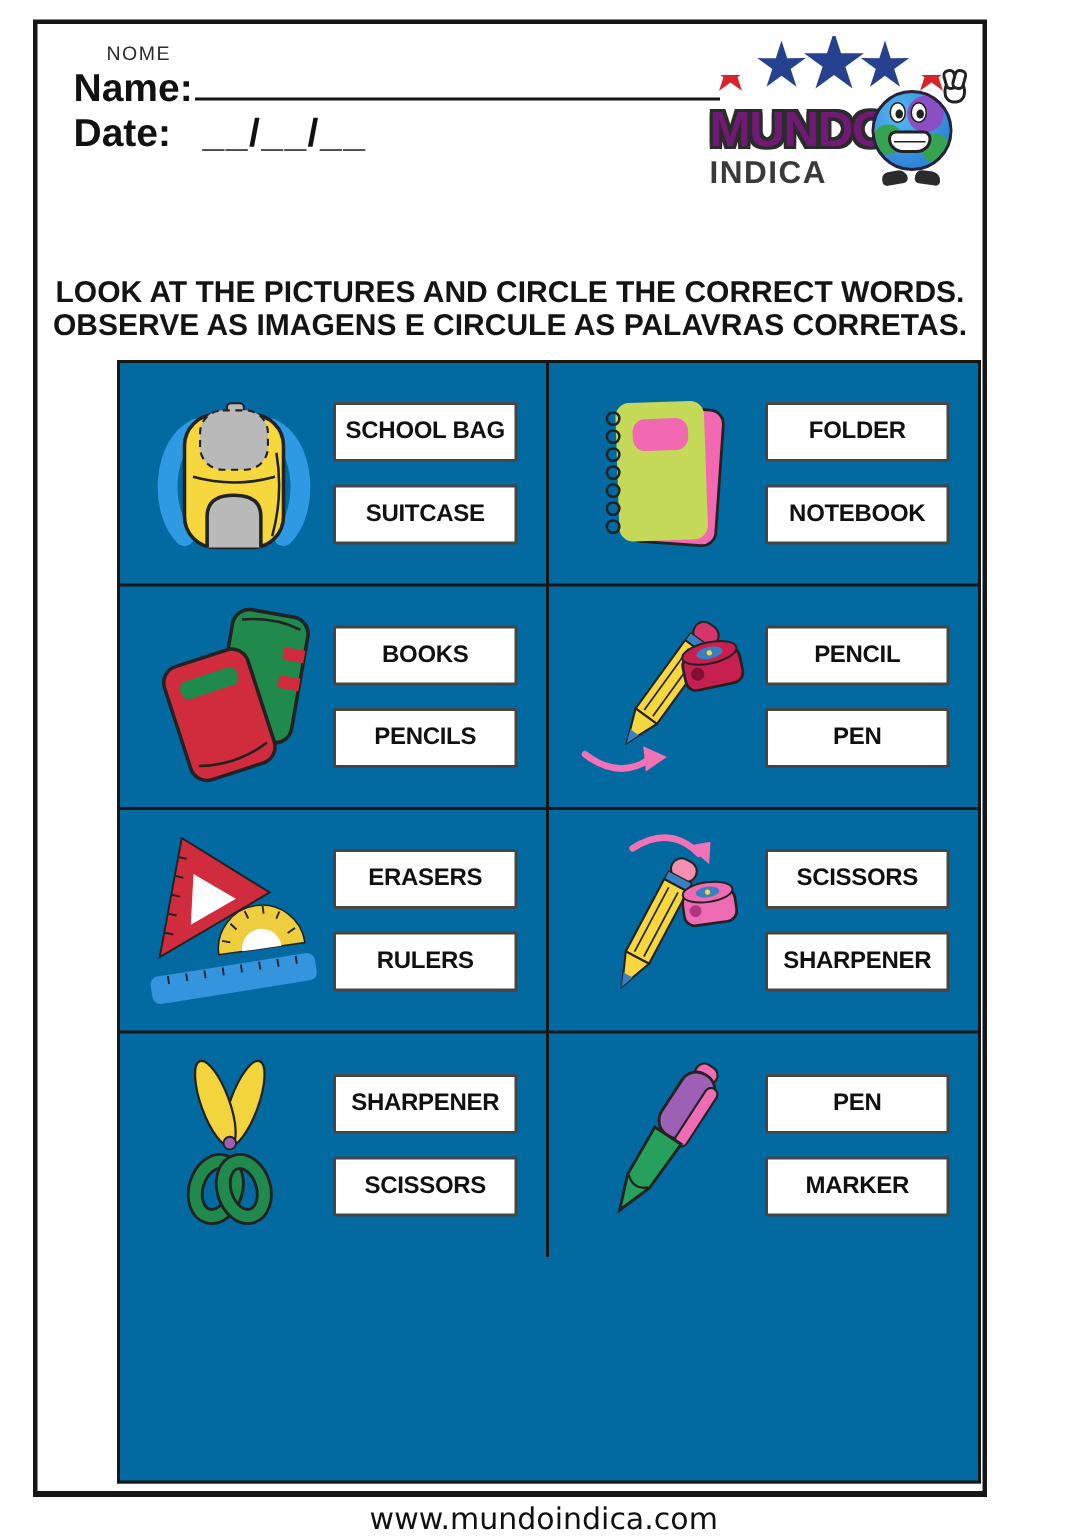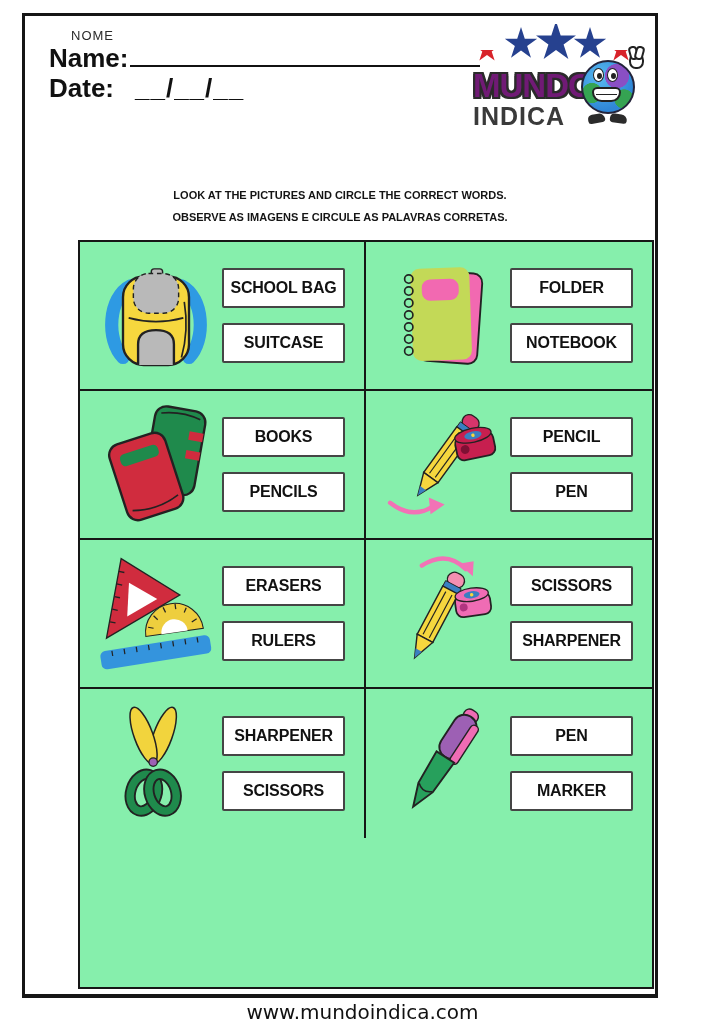--- a/index.html
+++ b/index.html
@@ -19,21 +19,21 @@
                 border-bottom:2.5px solid #111; margin-left:2px; }
   .date-blanks { margin-left:21px; letter-spacing:1px; }
 
   
   .logo-wrap { position:absolute; top:8px; right:16px; width:172px; }
   .stars-svg { display:block; margin:0 auto; }
   .logo-text { position:relative; margin-top:2px; padding-left:6px; }
   .mundo { font-size:33px; font-weight:bold; color:#701a75; letter-spacing:-1px; line-height:32px;
            text-shadow:-2px -2px 0 #2b2b2b, 2px -2px 0 #2b2b2b, -2px 2px 0 #2b2b2b, 2px 2px 0 #2b2b2b,
                        -2px 0 0 #2b2b2b, 2px 0 0 #2b2b2b, 0 -2px 0 #2b2b2b, 0 2px 0 #2b2b2b; }
-  .indica { font-size:25px; font-weight:bold; color:#3a3a3a; letter-spacing:1px; line-height:26px; margin-top:1px; }
+  .indica { font-size:21px; font-weight:bold; color:#3a3a3a; letter-spacing:1px; line-height:26px; margin-top:1px; }
   .globe { position:absolute; top:-10px; right:4px; width:54px; height:54px; }
   .globe-ball { width:54px; height:54px; border-radius:50%; border:2.5px solid #23233a;
     background:
       radial-gradient(circle at 68% 28%, #8a4fc4 0 24%, rgba(0,0,0,0) 25%),
       radial-gradient(circle at 18% 62%, #35a352 0 19%, rgba(0,0,0,0) 20%),
       radial-gradient(circle at 82% 74%, #35a352 0 17%, rgba(0,0,0,0) 18%),
       radial-gradient(circle at 35% 30%, #57b8f0, #2f86d6 70%); }
   .eye { position:absolute; width:11px; height:14px; background:#fff; border:1.5px solid #222;
          border-radius:50%; top:8px; }
   .eye-l { left:12px; } .eye-r { left:26px; }
@@ -49,26 +49,26 @@
   .glove::after  { right:-2px; transform:rotate(15deg); }
   .foot { position:absolute; bottom:-9px; width:17px; height:9px; background:#2b2b2b;
           border-radius:6px 8px 4px 4px; }
   .foot-l { left:7px; transform:rotate(-10deg); }
   .foot-r { left:29px; transform:rotate(8deg); }
 
   
   .title { position:absolute; top:110px; left:0; width:100%; text-align:center;
            font-size:38px; font-weight:bold; letter-spacing:1px; color:#2c2335; }
   .instructions { position:absolute; top:168px; left:0; width:100%; text-align:center;
-                  font-size:11px; font-weight:bold; color:#141414; line-height:22px; }
+                  font-size:20px; font-weight:bold; color:#141414; line-height:22px; }
 
   
   .grid { position:absolute; left:53px; top:224px; width:576px; height:749px;
           border:2.5px solid #161616; display:grid;
-          grid-template-columns:1fr 1fr; grid-template-rows:repeat(5, 1fr); background:#86efac; }
+          grid-template-columns:1fr 1fr; grid-template-rows:repeat(5, 1fr); background:#0369a1; }
   .cell { border-right:2px solid #161616; border-bottom:2px solid #161616;
           display:flex; align-items:center; justify-content:space-between;
           padding:4px 19px 4px 10px; }
   .cell:nth-child(2n) { border-right:none; }
   .cell:nth-last-child(-n+2) { border-bottom:none; }
   .art { width:132px; height:136px; display:flex; align-items:center; justify-content:center; }
   .art svg { display:block; }
   .opts { display:flex; flex-direction:column; gap:15px; }
   .opt { width:123px; height:40px; border:2px solid #454545; border-radius:2px; background:#fff;
          display:flex; align-items:center; justify-content:center;

